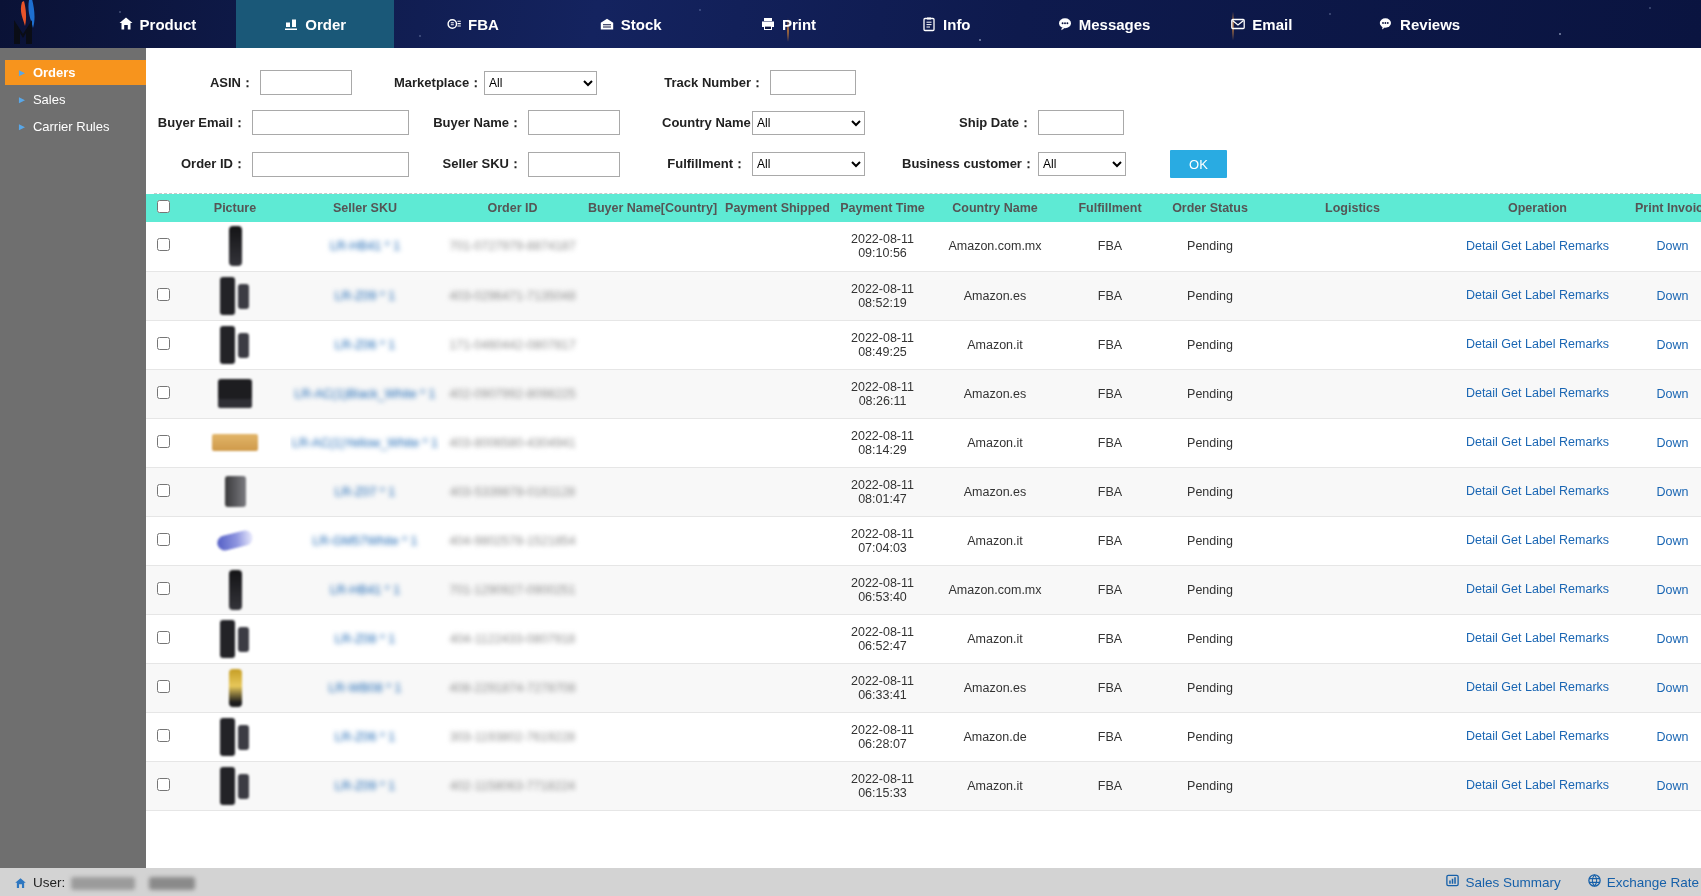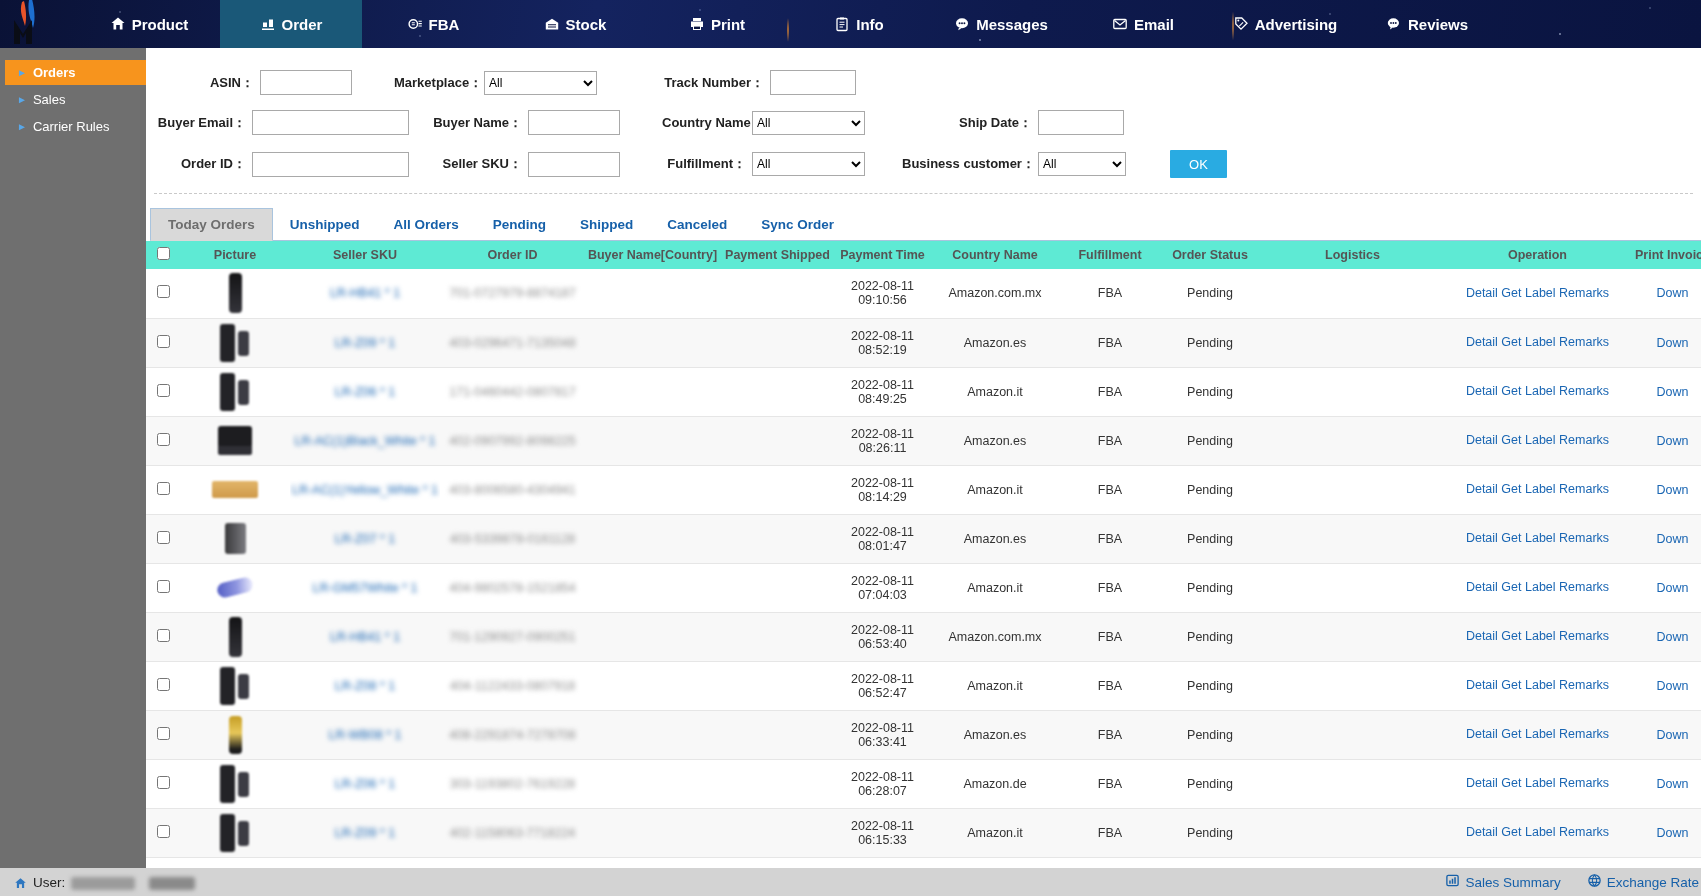--- a/index.html
+++ b/index.html
@@ -189,30 +189,20 @@
             <svg viewBox="0 0 16 16">
               <rect x="1.8" y="3.5" width="12.4" height="9" rx="1" fill="none" stroke="currentColor" stroke-width="1.3"></rect>
               <path d="m2.5 4.5 5.5 4.5 5.5-4.5" fill="none" stroke="currentColor" stroke-width="1.3"></path>
             </svg>
           </span>
           <span>Email</span>
         </div>
         <div class="nav-item">
           <span class="nav-icon">
             <svg viewBox="0 0 16 16">
-              <path d="M8.8 2 14 7.2 8 13.2 2.8 8V2z" fill="none" stroke="currentColor" stroke-width="1.3"></path>
-              <circle cx="5.3" cy="4.5" r="1" fill="currentColor"></circle>
-              <path stroke="currentColor" stroke-width="1.1" d="m6.3 10.2 3.8-3.8" fill="none"></path>
-            </svg>
-          </span>
-          <span>Advertising</span>
-        </div>
-        <div class="nav-item">
-          <span class="nav-icon">
-            <svg viewBox="0 0 16 16">
               <ellipse cx="7.4" cy="7" rx="5.6" ry="4.7" fill="currentColor"></ellipse>
               <path fill="currentColor" d="M4.6 10.8 4 13.5l2.9-1.9z"></path>
               <circle cx="5" cy="7" r=".9" fill="#0c1540"></circle>
               <circle cx="7.4" cy="7" r=".9" fill="#0c1540"></circle>
               <circle cx="9.8" cy="7" r=".9" fill="#0c1540"></circle>
             </svg>
           </span>
           <span>Reviews</span>
         </div>
       </div>
@@ -286,29 +276,20 @@
         <div class="fcell fc4">
           <span class="flabel">Business customer：</span>
           <select class="fsel w88"><option>All</option></select>
         </div>
         <button class="ok-btn">OK</button>
       </div>
     </section>
 
     <div class="dashed-sep"></div>
 
-    <div class="tabs" id="tabs">
-        <div class="tab active">Today Orders</div>
-        <div class="tab">Unshipped</div>
-        <div class="tab">All Orders</div>
-        <div class="tab">Pending</div>
-        <div class="tab">Shipped</div>
-        <div class="tab">Canceled</div>
-        <div class="tab">Sync Order</div>
-      </div>
 
     <div class="table-wrap">
       <table>
         <colgroup id="cols">
             <col style="width:34px">
             <col style="width:110px">
             <col style="width:150px">
             <col style="width:145px">
             <col style="width:135px">
             <col style="width:115px">

